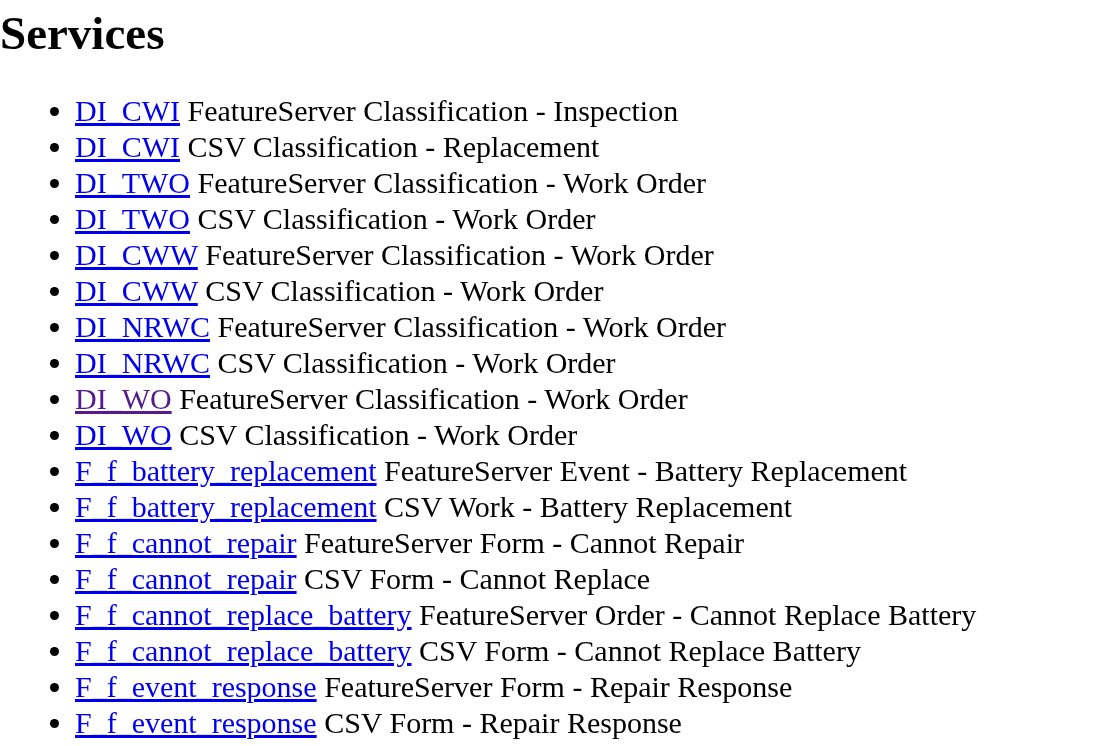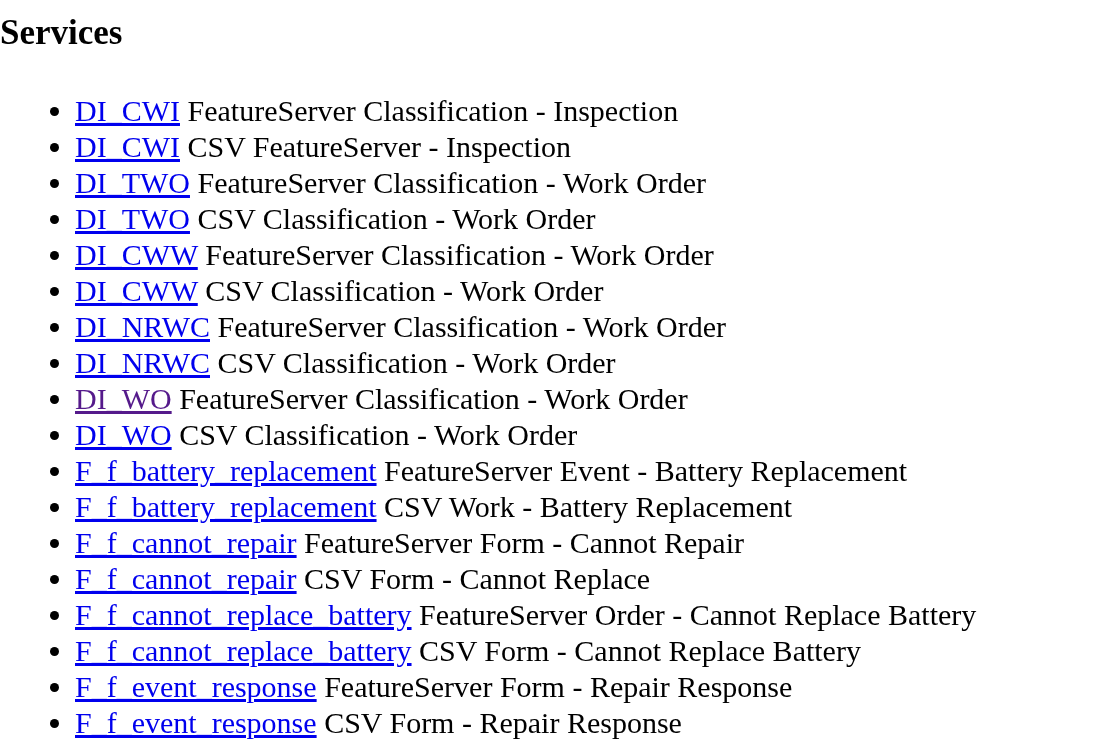--- a/index.html
+++ b/index.html
@@ -9,21 +9,21 @@
     width: 1106px;
     height: 746px;
     overflow: hidden;
   }
   body {
     font-family: "Liberation Serif", "DejaVu Serif", serif;
     font-size: 30px;
     color: var(--text-color, #000000);
   }
   h1.page-title {
-    font-size: 35px;
+    font-size: 47px;
     font-weight: bold;
     line-height: 40px;
     margin: 13px 0 0 0;
     padding: 0;
   }
   ul.services-list {
     margin: 40px 0 0 0;
     padding: 0 0 0 75px;
     list-style-type: disc;
   }
@@ -40,21 +40,21 @@
     color: var(--visited-link-color, #551A8B);
   }
 </style>
 </head>
 <body>
 
 <h1 class="page-title">Services</h1>
 
 <ul class="services-list" id="services-list">
     <li><a href="#">DI_CWI</a> <span>FeatureServer Classification - Inspection</span></li>
-    <li><a href="#">DI_CWI</a> <span>CSV FeatureServer - Inspection</span></li>
+    <li><a href="#">DI_CWI</a> <span>CSV Classification - Replacement</span></li>
     <li><a href="#">DI_TWO</a> <span>FeatureServer Classification - Work Order</span></li>
     <li><a href="#">DI_TWO</a> <span>CSV Classification - Work Order</span></li>
     <li><a href="#">DI_CWW</a> <span>FeatureServer Classification - Work Order</span></li>
     <li><a href="#">DI_CWW</a> <span>CSV Classification - Work Order</span></li>
     <li><a href="#">DI_NRWC</a> <span>FeatureServer Classification - Work Order</span></li>
     <li><a href="#">DI_NRWC</a> <span>CSV Classification - Work Order</span></li>
     <li><a href="#" class="visited">DI_WO</a> <span>FeatureServer Classification - Work Order</span></li>
     <li><a href="#">DI_WO</a> <span>CSV Classification - Work Order</span></li>
     <li><a href="#">F_f_battery_replacement</a> <span>FeatureServer Event - Battery Replacement</span></li>
     <li><a href="#">F_f_battery_replacement</a> <span>CSV Work - Battery Replacement</span></li>

